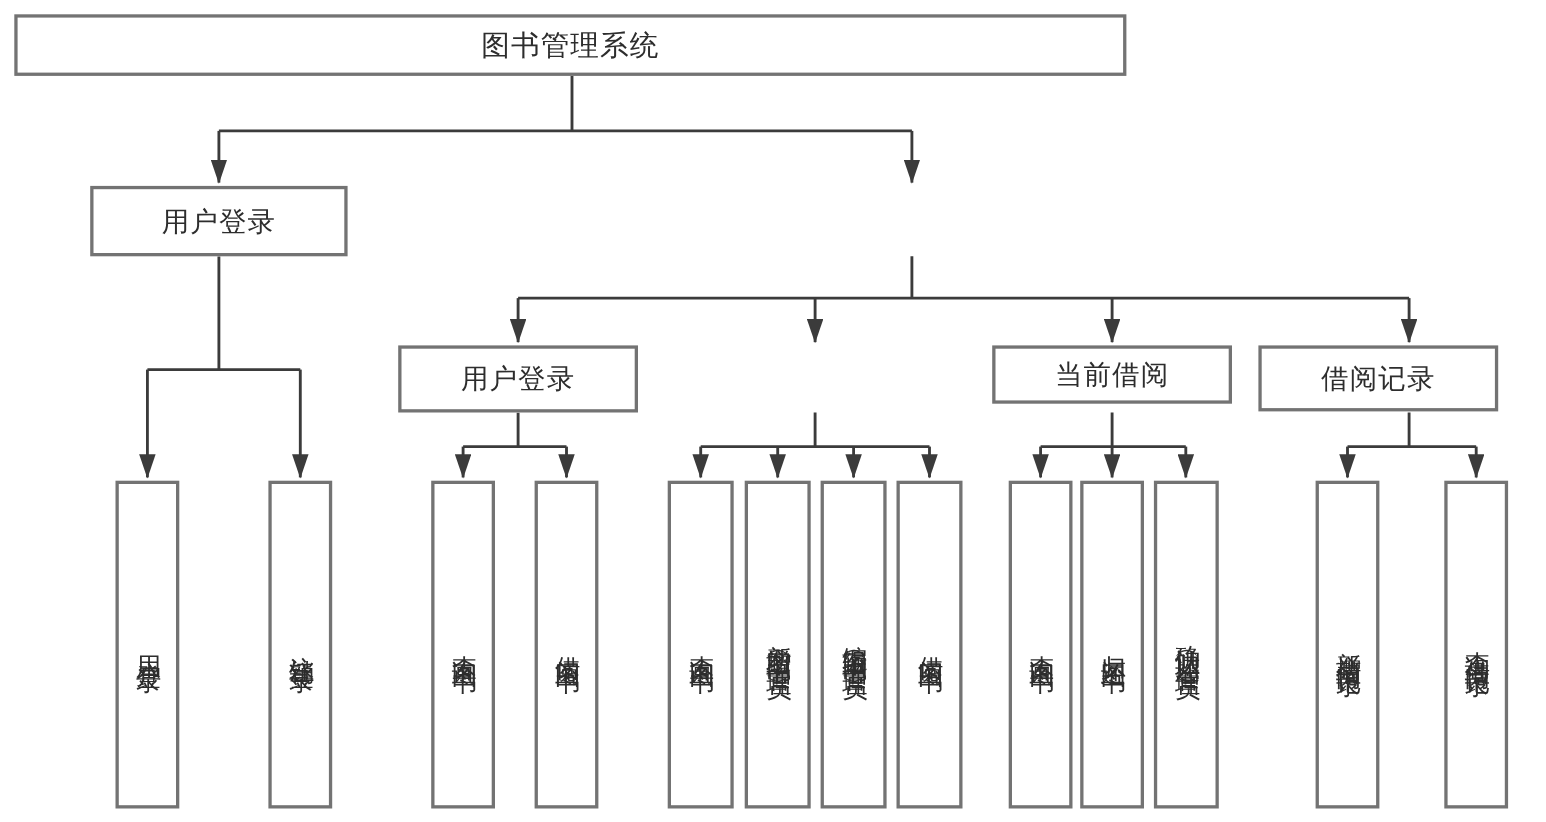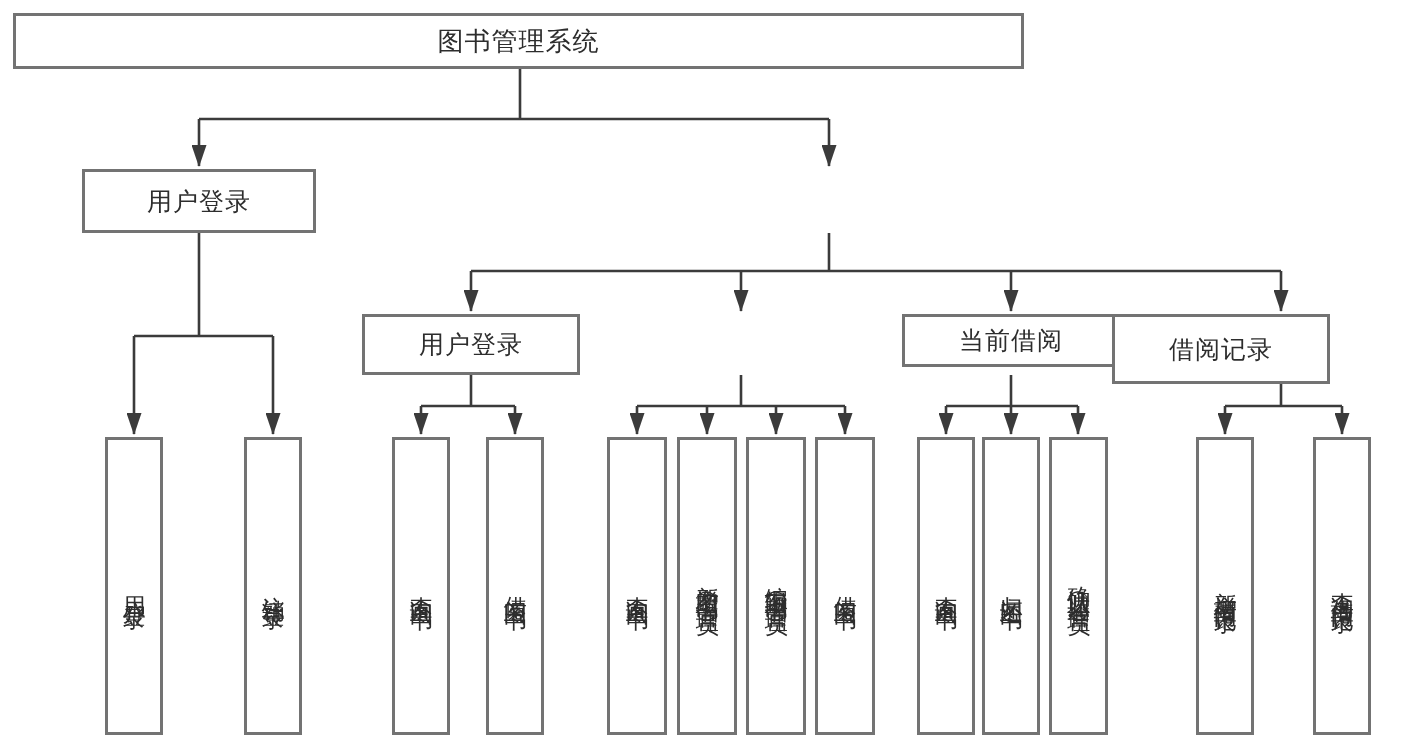--- a/index.html
+++ b/index.html
@@ -74,21 +74,21 @@
   <div class="box hbox" style="left:82px;top:169px;width:234px;height:64px;">
     <span>用户登录</span>
   </div>
 
   <div class="box hbox" style="left:362px;top:314px;width:218px;height:61px;">
     <span>用户登录</span>
   </div>
   <div class="box hbox" style="left:902px;top:314px;width:218px;height:53px;">
     <span>当前借阅</span>
   </div>
-  <div class="box hbox" style="left:1112px;top:314px;width:218px;height:70px;text-align:center;">
+  <div class="box hbox" style="left:1144px;top:314px;width:218px;height:60px;text-align:center;">
     <span>借阅记录</span>
   </div>
 
   <div class="box vbox" style="left:105px;">
     <span class="vtext">用户登录</span>
   </div>
   <div class="box vbox" style="left:244px;">
     <span class="vtext">注销登录</span>
   </div>
 

